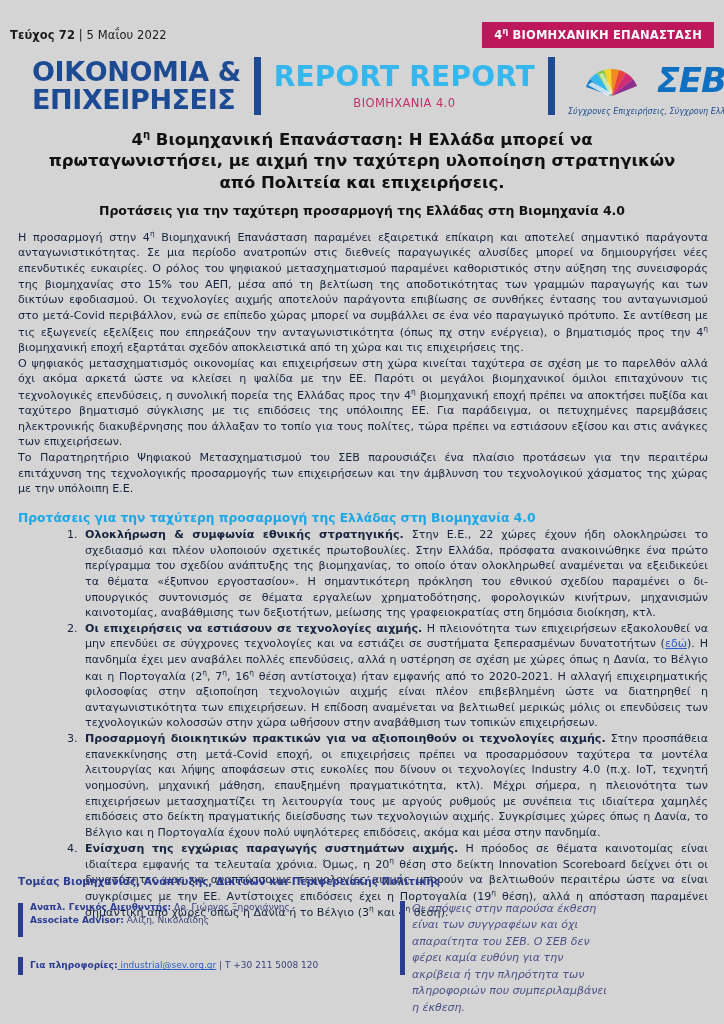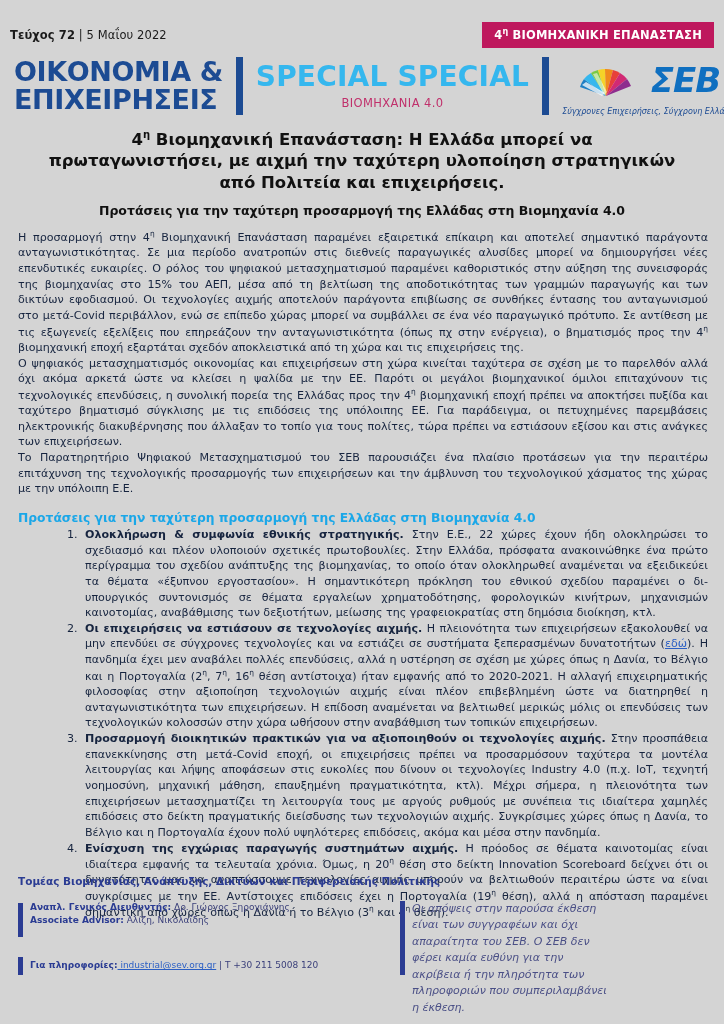--- a/index.html
+++ b/index.html
@@ -47,21 +47,21 @@
     letter-spacing: .2px;
     padding: 5px 12px 6px 12px;
     white-space: nowrap;
   }
   .topic-badge sup { font-size: 8px; vertical-align: super; }
 
   
   .masthead {
     display: flex;
     align-items: center;
-    padding: 2px 12px 10px 14px;
+    padding: 2px 12px 10px 32px;
     height: 72px;
     box-sizing: border-box;
   }
   .brand-title {
     color: #1c4b93;
     font-weight: bold;
     font-size: 27px;
     line-height: 1.04;
     letter-spacing: -.4px;
     white-space: nowrap;
@@ -251,21 +251,21 @@
     <div class="topic-badge"><span>4</span><sup>η</sup><span> ΒΙΟΜΗΧΑΝΙΚΗ ΕΠΑΝΑΣΤΑΣΗ</span></div>
   </div>
 
   <div class="masthead">
     <div class="brand-title">
       <div>ΟΙΚΟΝΟΜΙΑ &amp;</div>
       <div>ΕΠΙΧΕΙΡΗΣΕΙΣ</div>
     </div>
     <div class="vrule"></div>
     <div class="special-block">
-      <div class="special-title">SPECIAL SPECIAL</div>
+      <div class="special-title">REPORT REPORT</div>
       <div class="special-sub">ΒΙΟΜΗΧΑΝΙΑ 4.0</div>
     </div>
     <div class="vrule"></div>
     <div class="logo-block">
       <div class="logo-row">
         <span>
           <svg width="58" height="44" viewBox="0 0 58 44" aria-hidden="true">
             <g transform="translate(29,40)">
               <path d="M0,0 L-26,-9 A27,27 0 0,1 -22,-17 Z" fill="#1f7fc4"></path>
               <path d="M0,0 L-22,-17 A27,27 0 0,1 -15,-23 Z" fill="#35b7ee"></path>

